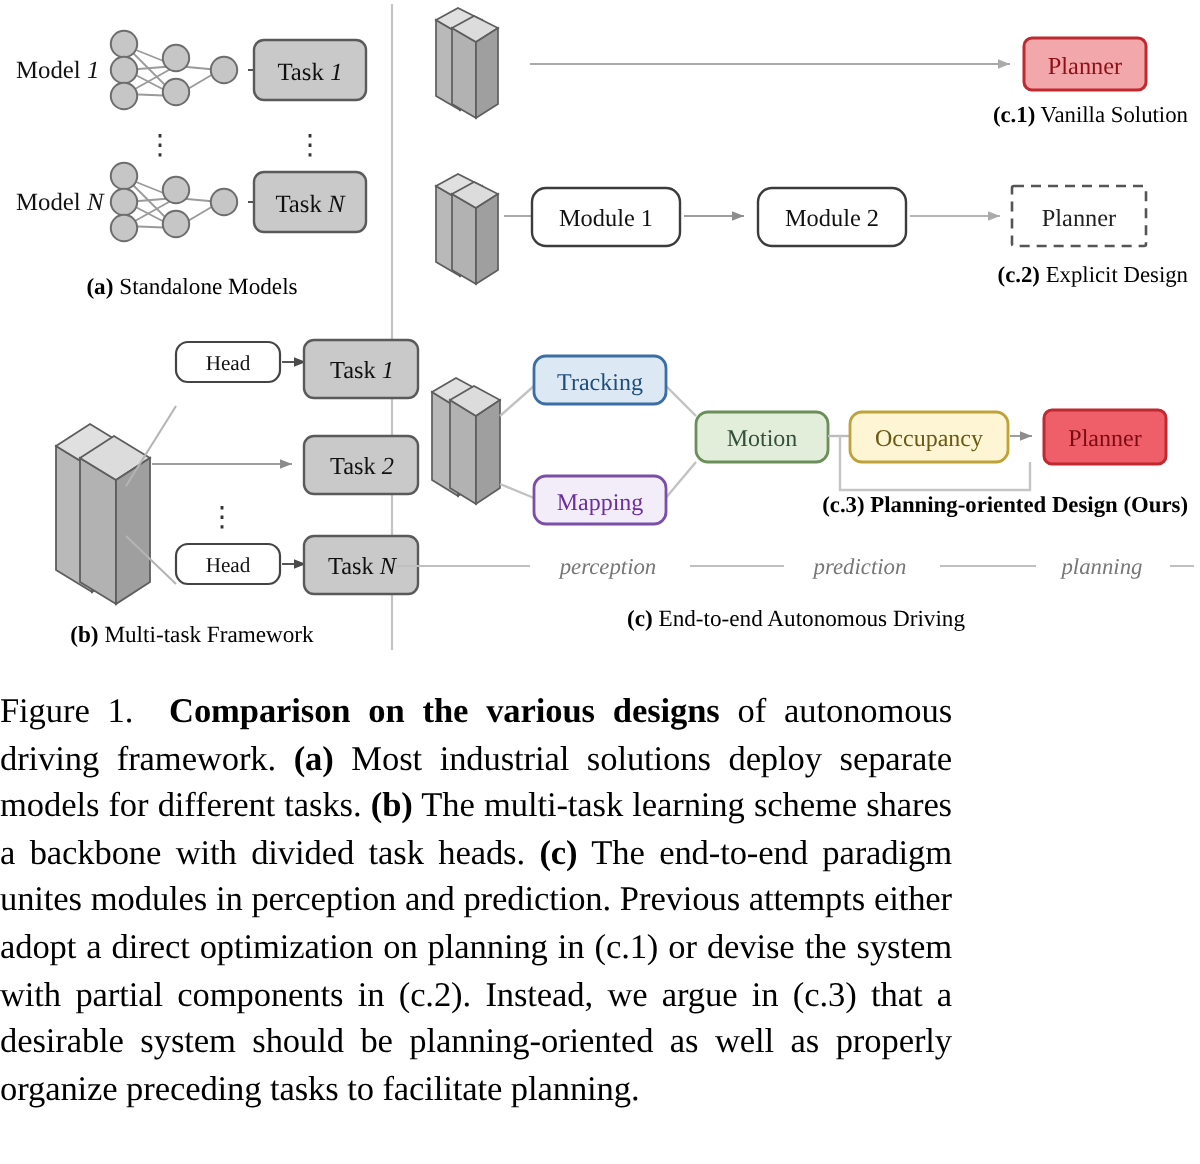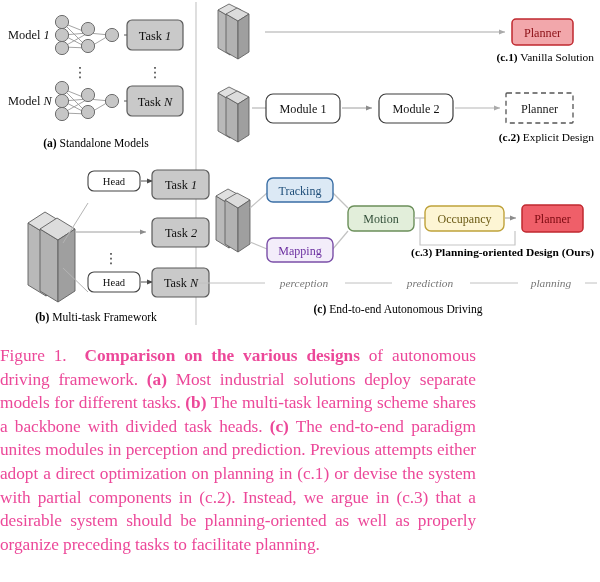--- a/index.html
+++ b/index.html
@@ -16,21 +16,21 @@
   }
   svg.fig{position:absolute;left:0;top:0;}
 
   .cap{
     position:absolute;
     left:0;top:344px;width:476px;
     font-family:"Liberation Serif", serif;
     font-size:17.3px;
     line-height:23.6px;
     text-align:justify;
-    color:#ec4899;
+    color:#000000;
     letter-spacing:-0.05px;
   }
   .cap b{font-weight:bold;}
   text{font-family:"Liberation Serif", serif;}
 </style>
 </head>
 <body>
 
 <div id="figure">
   <svg class="fig" width="600" height="335" viewBox="0 0 600 335">

